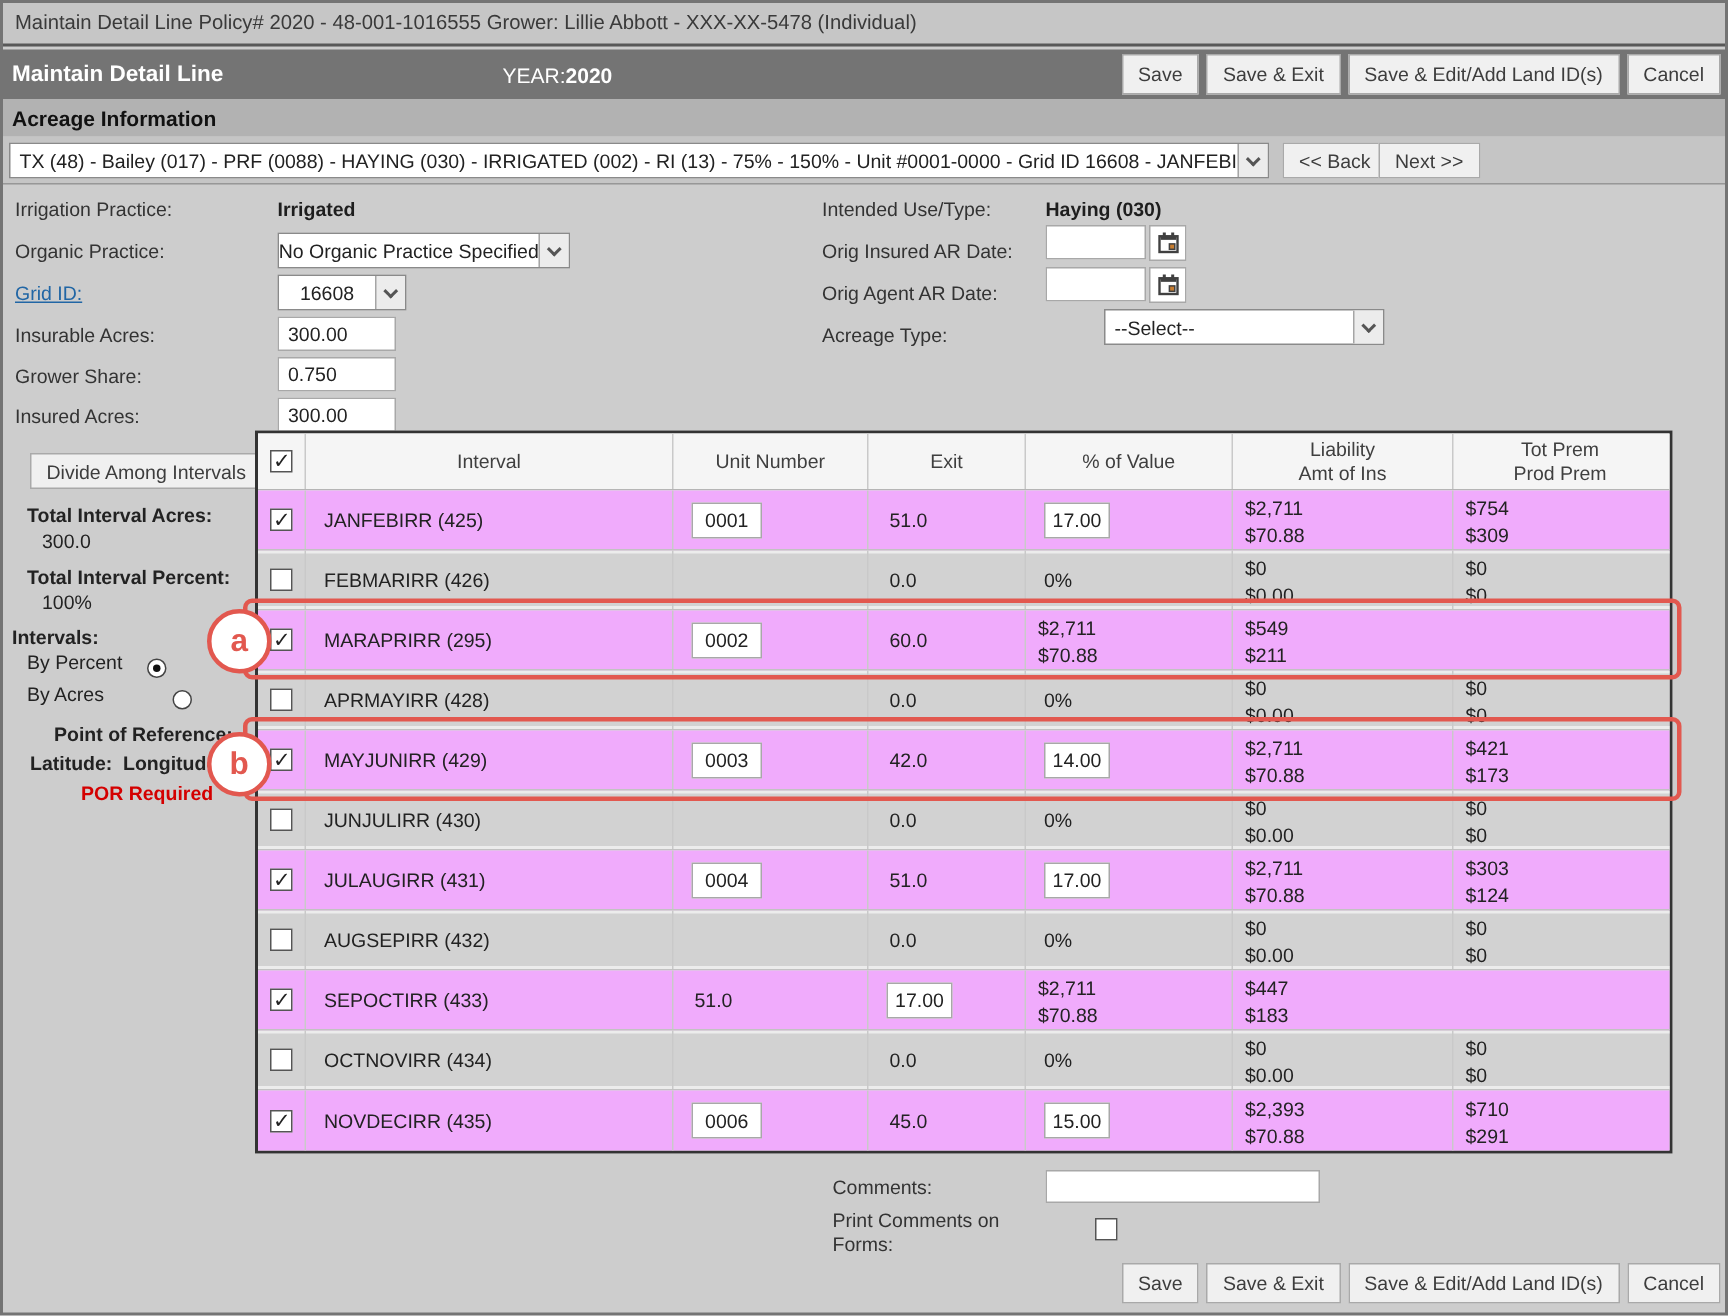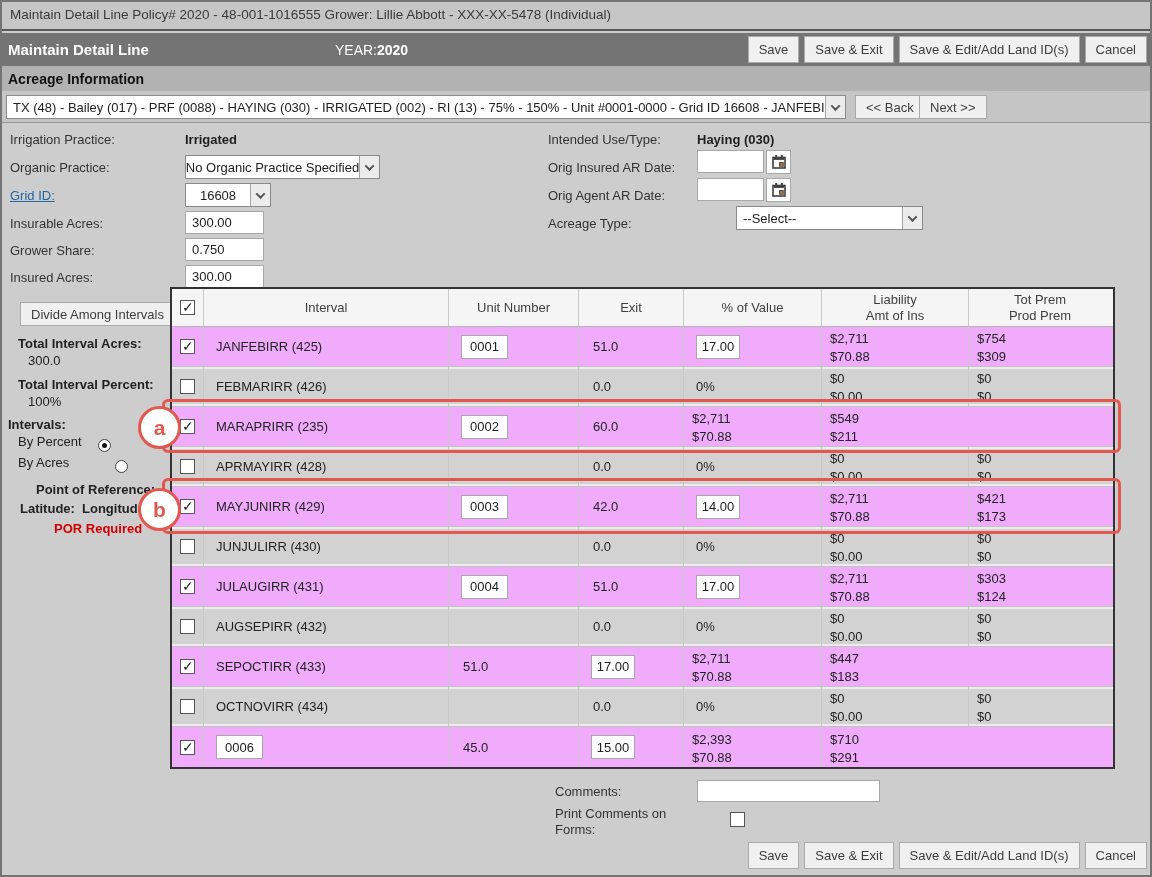--- a/index.html
+++ b/index.html
@@ -273,21 +273,21 @@
           <div class="tc c-money">
             <div>$0</div>
             <div>$0</div>
           </div>
         </div>
         <div class="trow on">
           <div class="tc c-cb">
             <span class="cbx checked"></span>
           </div>
           <div class="tc c-int">
-            <span>MARAPRIRR (235)</span>
+            <span>MARAPRIRR (295)</span>
           </div>
           <div class="tc c-unit">
             <input class="tin unit-input" value="0002" style="">
           </div>
           <div class="tc c-acres">
             <span>60.0</span>
           </div>
           <div class="tc c-money">
             <div>$2,711</div>
             <div>$70.88</div>
@@ -457,20 +457,23 @@
             <div>$0.00</div>
           </div>
           <div class="tc c-money">
             <div>$0</div>
             <div>$0</div>
           </div>
         </div>
         <div class="trow on">
           <div class="tc c-cb">
             <span class="cbx checked"></span>
+          </div>
+          <div class="tc c-int">
+            <span>NOVDECIRR (435)</span>
           </div>
           <div class="tc c-unit">
             <input class="tin unit-input" value="0006" style="">
           </div>
           <div class="tc c-acres">
             <span>45.0</span>
           </div>
           <div class="tc c-pct">
             <input class="tin pct-input" value="15.00" style="">
           </div>

